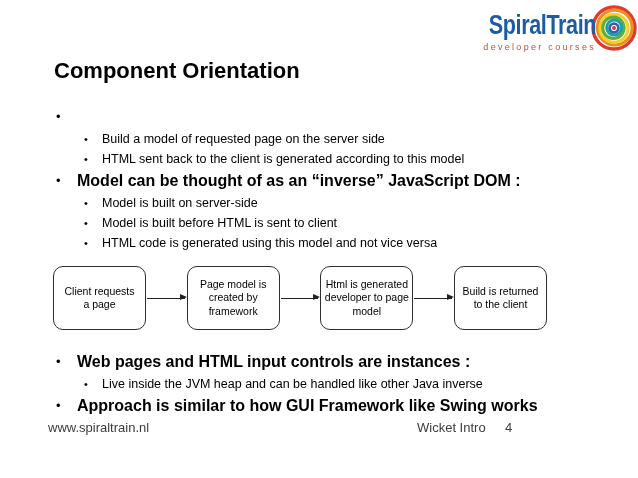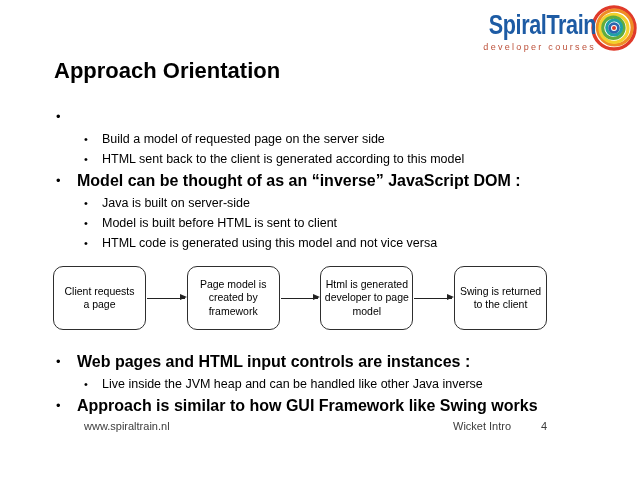--- a/index.html
+++ b/index.html
@@ -61,21 +61,21 @@
   }
   .arrow::after {
     content:""; position:absolute; right:-2px; top:-4.2px;
     width:0; height:0;
     border-left:7px solid #222222;
     border-top:3.5px solid transparent;
     border-bottom:3.5px solid transparent;
   }
 
   
-  .f-item { position:absolute; top:420px; font-size:11px; color:#3c3c3c;margin-left:36px; }
+  .f-item { position:absolute; top:420px; font-size:13px; color:#3c3c3c; }
   .f-left { left:48px; }
   .f-center { left:417px; }
   .f-page { left:505px; }
 </style>
 </head>
 <body>
 
 <div class="slide">
 
   <div class="logo">
@@ -87,41 +87,41 @@
       <circle cx="24" cy="24" r="21" fill="none" stroke="#e03a2a" stroke-width="3.4"></circle>
       <circle cx="24.8" cy="23.5" r="17.4" fill="none" stroke="#ef8d25" stroke-width="3.2"></circle>
       <circle cx="24" cy="24.3" r="14" fill="none" stroke="#f2d12c" stroke-width="3.2"></circle>
       <circle cx="23.4" cy="23.8" r="10.7" fill="none" stroke="#62ac3c" stroke-width="3.1"></circle>
       <circle cx="24.2" cy="23.6" r="7.5" fill="none" stroke="#1fa0a5" stroke-width="3"></circle>
       <circle cx="24" cy="24" r="4.4" fill="none" stroke="#2b66ae" stroke-width="2.8"></circle>
       <circle cx="24" cy="24" r="2" fill="#d93a2b"></circle>
     </svg>
   </div>
 
-  <h1 class="title">Approach Orientation</h1>
+  <h1 class="title">Component Orientation</h1>
 
   <div class="bullets b1">
     <div class="row row-l1">
       <span class="marker1">•</span>
     </div>
     <div class="row row-l2">
       <span class="marker2">•</span>
       <span>Build a model of requested page on the server side</span>
     </div>
     <div class="row row-l2">
       <span class="marker2">•</span>
       <span>HTML sent back to the client is generated according to this model</span>
     </div>
     <div class="row row-l1">
       <span class="marker1">•</span>
       <span>Model can be thought of as an “inverse” JavaScript DOM :</span>
     </div>
     <div class="row row-l2">
       <span class="marker2">•</span>
-      <span>Java is built on server-side</span>
+      <span>Model is built on server-side</span>
     </div>
     <div class="row row-l2">
       <span class="marker2">•</span>
       <span>Model is built before HTML is sent to client</span>
     </div>
     <div class="row row-l2">
       <span class="marker2">•</span>
       <span>HTML code is generated using this model and not vice versa</span>
     </div>
   </div>
@@ -131,21 +131,21 @@
 a page</div>
     <div class="arrow"></div>
     <div class="fbox">Page model is
 created by
 framework</div>
     <div class="arrow"></div>
     <div class="fbox">Html is generated
 developer to page
 model</div>
     <div class="arrow"></div>
-    <div class="fbox">Swing is returned
+    <div class="fbox">Build is returned
 to the client</div>
   </div>
 
   <div class="bullets b2">
     <div class="row row-l1">
       <span class="marker1">•</span>
       <span>Web pages and HTML input controls are instances :</span>
     </div>
     <div class="row row-l2">
       <span class="marker2">•</span>

